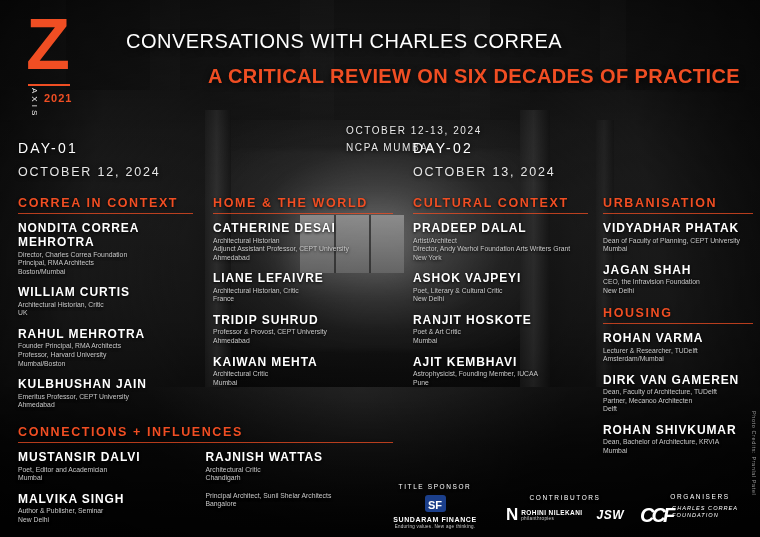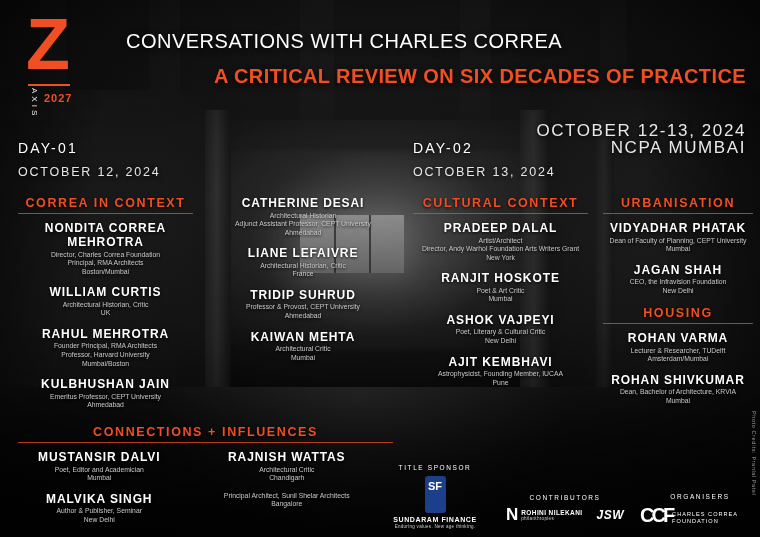--- a/index.html
+++ b/index.html
@@ -78,39 +78,39 @@
   .z-year{position:absolute;left:26px;top:80px;font-size:11px;color:#f04e23;letter-spacing:1px;font-weight:700;}
 
   
   .title-main{
     position:absolute;right:14px;top:24px;width:620px;text-align:left;
     font-size:20px;line-height:34px;font-weight:400;letter-spacing:.5px;
     color:#ffffff;text-transform:uppercase;
     text-shadow:0 2px 6px rgba(0,0,0,.8);
   }
   .title-sub{
-    position:absolute;right:14px;top:64px;width:620px;text-align:right;
+    position:absolute;right:20px;top:64px;width:620px;text-align:right;
     font-size:20px;line-height:25px;font-weight:700;letter-spacing:.4px;
     color:#f04e23;text-transform:uppercase;
     text-shadow:0 2px 6px rgba(0,0,0,.8);
   }
   .meta-lines{
-    position:absolute;right:14px;top:122px;width:400px;text-align:right;
-    font-size:17px;line-height:17px;letter-spacing:1.6px;color:#e9e9e9;
+    position:absolute;right:14px;top:122px;width:400px;text-align:left;
+    font-size:10px;line-height:17px;letter-spacing:1.6px;color:#e9e9e9;
     text-transform:uppercase;text-shadow:0 1px 4px rgba(0,0,0,.9);
   }
 
   
   .day{position:absolute;font-size:14px;letter-spacing:2.2px;color:#ffffff;text-transform:uppercase;text-shadow:0 1px 4px rgba(0,0,0,.9);}
   .day .day-date{display:block;margin-top:9px;font-size:12.5px;letter-spacing:1.8px;color:#e6e6e6;text-align:right;}
   #day1{left:18px;top:140px;}
   #day2{left:413px;top:140px;}
 
   
-  .sec{position:absolute;text-align:center;}
+  .sec{position:absolute;}
   .sec-title{
     font-size:12.5px;font-weight:700;letter-spacing:1.6px;color:#f04e23;
     text-transform:uppercase;padding-bottom:3px;margin-bottom:7px;
     border-bottom:1px solid rgba(240,78,35,.75);
     text-shadow:0 1px 3px rgba(0,0,0,.9);
   }
   .person{margin-bottom:9px;}
   .p-name{
     font-size:12px;font-weight:700;letter-spacing:.9px;color:#ffffff;
     text-transform:uppercase;text-shadow:0 1px 3px rgba(0,0,0,.95);
@@ -129,33 +129,33 @@
   .conn-grid > div{width:170px;margin-right:25px;}
 
   
   .footer{position:absolute;left:0;bottom:0;width:760px;height:62px;}
   .f-block{position:absolute;text-align:center;}
   .f-label{
     font-size:6.5px;letter-spacing:1.6px;color:#ffffff;text-transform:uppercase;
     margin-bottom:5px;text-shadow:0 1px 3px rgba(0,0,0,.95);
   }
   .sponsor-sf{
-    display:inline-block;width:21px;height:37px;background:#1b3f8b;border-radius:3px;
+    display:inline-block;width:21px;height:17px;background:#1b3f8b;border-radius:3px;
     color:#fff;font-size:11px;font-weight:700;line-height:21px;text-align:center;
   }
   .sponsor-sf-name{font-size:7px;letter-spacing:.6px;color:#fff;margin-top:3px;font-weight:700;}
   .sponsor-sf-tag{font-size:4.5px;letter-spacing:.3px;color:#cfcfcf;margin-top:1px;}
   .contrib-row{display:flex;align-items:center;gap:14px;justify-content:center;}
   .nlk{display:flex;align-items:center;gap:3px;}
   .nlk-mark{font-size:17px;color:#ffffff;font-weight:700;line-height:17px;}
   .nlk-txt{text-align:left;}
   .nlk-t1{font-size:6.5px;font-weight:700;color:#fff;letter-spacing:.4px;}
   .nlk-t2{font-size:4.6px;color:#cfcfcf;letter-spacing:.3px;}
   .jsw{font-size:12px;font-weight:700;color:#ffffff;letter-spacing:.5px;font-style:italic;}
-  .ccf{display:flex;align-items:flex-end;}
+  .ccf{display:flex;align-items:flex-start;font-style:italic;}
   .ccf-mark{font-size:20px;font-weight:700;color:#ffffff;line-height:20px;letter-spacing:-3px;}
   .ccf-txt{text-align:left;font-size:5.6px;line-height:7px;color:#ffffff;letter-spacing:1px;}
   .credit{
     position:absolute;right:3px;bottom:42px;writing-mode:vertical-rl;
     font-size:5.5px;letter-spacing:.6px;color:#9a9a9a;
   }
 </style>
 </head>
 <body>
 
@@ -181,21 +181,21 @@
     <div class="floor"></div>
     <div class="floor-sheen"></div>
     <div class="vignette"></div>
     <div class="darken"></div>
   </div>
 
   <div class="zaxis">
     <div class="z-glyph">Z</div>
     <div class="z-rule"></div>
     <div class="z-axis-txt">AXIS</div>
-    <div class="z-year">2027</div>
+    <div class="z-year">2021</div>
   </div>
 
   <div class="title-main">CONVERSATIONS WITH CHARLES CORREA</div>
   <div class="title-sub">A CRITICAL REVIEW ON SIX DECADES OF PRACTICE</div>
   <div class="meta-lines">
     <div>OCTOBER 12-13, 2024</div>
     <div>NCPA MUMBAI</div>
   </div>
 
   <div class="day" id="day1">
@@ -227,20 +227,21 @@
 Mumbai/Boston</div>
     </div>
     <div class="person">
       <div class="p-name">KULBHUSHAN JAIN</div>
       <div class="p-role" style="white-space: pre-line;">Emeritus Professor, CEPT University
 Ahmedabad</div>
     </div>
   </div>
 
   <div class="sec col-b">
+    <div class="sec-title">HOME &amp; THE WORLD</div>
     <div class="person">
       <div class="p-name">CATHERINE DESAI</div>
       <div class="p-role" style="white-space: pre-line;">Architectural Historian
 Adjunct Assistant Professor, CEPT University
 Ahmedabad</div>
     </div>
     <div class="person">
       <div class="p-name">LIANE LEFAIVRE</div>
       <div class="p-role" style="white-space: pre-line;">Architectural Historian, Critic
 France</div>
@@ -259,30 +260,30 @@
 
   <div class="sec col-c">
     <div class="sec-title">CULTURAL CONTEXT</div>
     <div class="person">
       <div class="p-name">PRADEEP DALAL</div>
       <div class="p-role" style="white-space: pre-line;">Artist/Architect
 Director, Andy Warhol Foundation Arts Writers Grant
 New York</div>
     </div>
     <div class="person">
-      <div class="p-name">RANJIT HOSKOTE</div>
-      <div class="p-role" style="white-space: pre-line;">Poet &amp; Art Critic
-Mumbai</div>
-    </div>
-    <div class="person">
       <div class="p-name">ASHOK VAJPEYI</div>
       <div class="p-role" style="white-space: pre-line;">Poet, Literary &amp; Cultural Critic
 New Delhi</div>
     </div>
     <div class="person">
+      <div class="p-name">RANJIT HOSKOTE</div>
+      <div class="p-role" style="white-space: pre-line;">Poet &amp; Art Critic
+Mumbai</div>
+    </div>
+    <div class="person">
       <div class="p-name">AJIT KEMBHAVI</div>
       <div class="p-role" style="white-space: pre-line;">Astrophysicist, Founding Member, IUCAA
 Pune</div>
     </div>
   </div>
 
   <div class="sec col-d">
     <div class="sec-title">URBANISATION</div>
     <div class="person">
       <div class="p-name">VIDYADHAR PHATAK</div>
@@ -295,20 +296,26 @@
 New Delhi</div>
     </div>
   </div>
 
   <div class="sec col-d2">
     <div class="sec-title">HOUSING</div>
     <div class="person">
       <div class="p-name">ROHAN VARMA</div>
       <div class="p-role" style="white-space: pre-line;">Lecturer &amp; Researcher, TUDelft
 Amsterdam/Mumbai</div>
+    </div>
+    <div class="person">
+      <div class="p-name">DIRK VAN GAMEREN</div>
+      <div class="p-role" style="white-space: pre-line;">Dean, Faculty of Architecture, TUDelft
+Partner, Mecanoo Architecten
+Delft</div>
     </div>
     <div class="person">
       <div class="p-name">ROHAN SHIVKUMAR</div>
       <div class="p-role" style="white-space: pre-line;">Dean, Bachelor of Architecture, KRVIA
 Mumbai</div>
     </div>
   </div>
 
   <div class="sec sec-conn">
     <div class="sec-title">CONNECTIONS + INFLUENCES</div>

